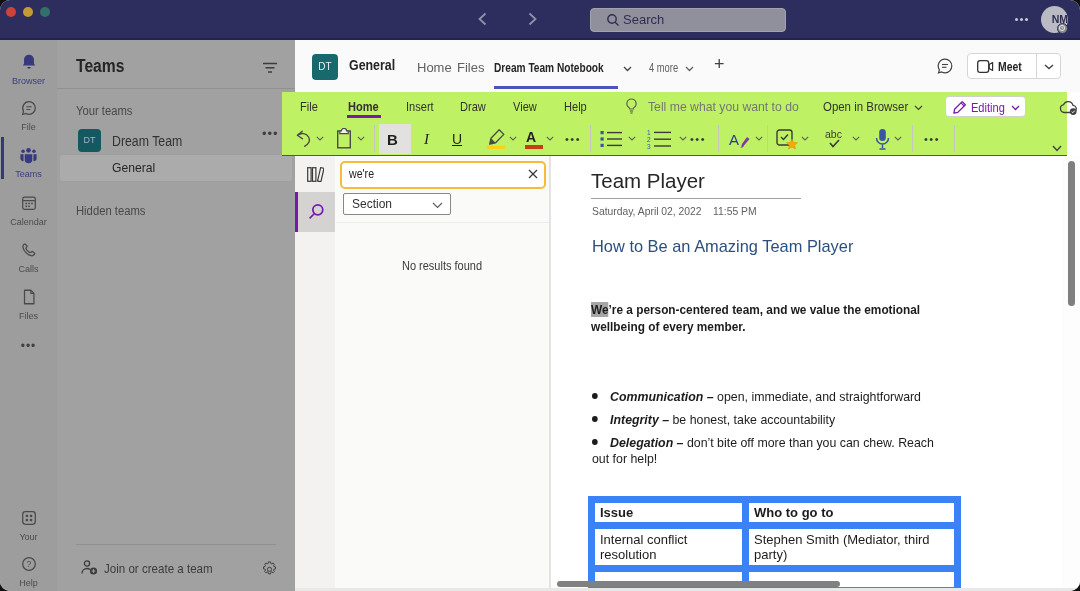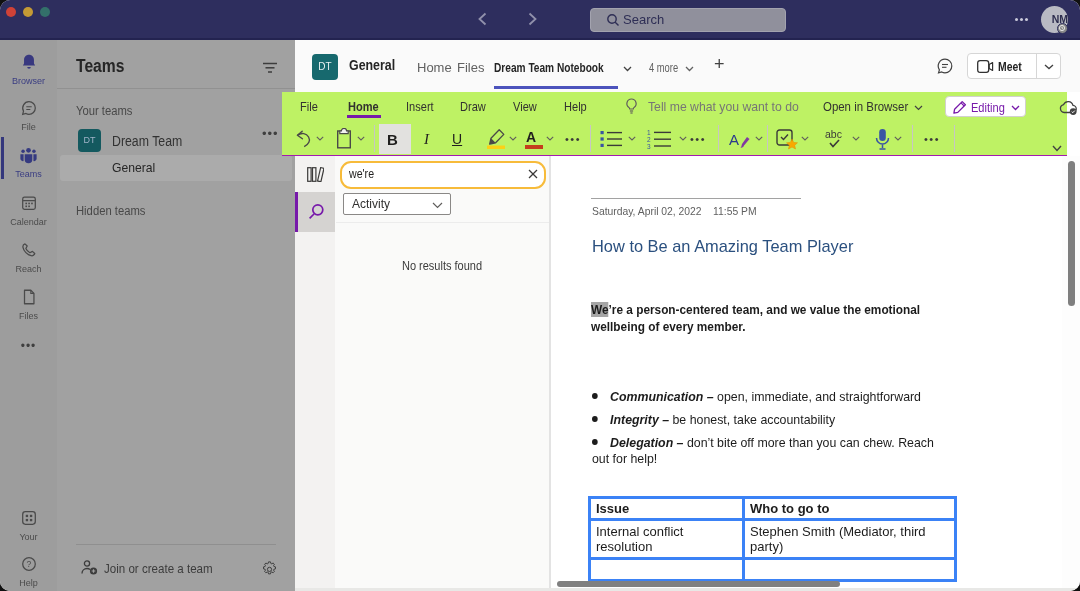--- a/index.html
+++ b/index.html
@@ -55,40 +55,40 @@
   .rsep { position:absolute; top:33px; width:1px; height:27px; background:#c8c6c4; }
   .rdots { position:absolute; top:41px; color:#3b3a39; font-size:11px; letter-spacing:1.5px; }
   #boldbtn { position:absolute; left:97px; top:32px; width:32px; height:30px; background:#e2e1df; }
 
   
   #navstrip { left:295px; top:156px; width:40px; height:435px; background:#f3f2f1; }
   #searchcell { position:absolute; left:0; top:36px; width:40px; height:40px; background:#d5d3d1; }
   #searchcell .bar { position:absolute; left:0; top:0; width:3px; height:40px; background:#7719aa; }
   #results { left:335px; top:156px; width:214px; height:435px; background:#fafaf9; }
   #panediv { left:549px; top:156px; width:2px; height:432px; background:#e3e3e3; }
-  #searchbox { position:absolute; left:5px; top:5px; width:206px; height:28px; background:#fff; border:2.5px solid #f7bb3a; border-radius:11px; }
+  #searchbox { position:absolute; left:5px; top:5px; width:206px; height:28px; background:#fff; border:2.5px solid #f7bb3a; border-radius:5px; }
   #searchbox span { position:absolute; left:7px; top:4px; font-size:12.5px; color:#201f1e; }
   #sectiondd { position:absolute; left:8px; top:37px; width:108px; height:22px; background:#fff; border:1px solid #8a8886; border-radius:2px; }
   #sectiondd span { position:absolute; left:8px; top:3px; font-size:12px; color:#323130; }
   #resdiv { position:absolute; left:1px; top:66px; width:213px; height:1px; background:#ececec; }
   #nores { position:absolute; left:0px; top:103px; width:214px; text-align:center; font-size:12.5px; color:#3b3b3b; }
 
   
   #page { left:551px; top:156px; width:511px; height:432px; background:#fff; overflow:hidden; }
   #ptitle { position:absolute; left:40px; top:13px; font-size:20.5px; color:#262626; }
   #prule { position:absolute; left:40px; top:42px; width:210px; height:1px; background:#a2a2a2; }
   #pdate { position:absolute; left:41px; top:49px; font-size:11px; color:#5f5f5f; transform:scaleX(0.94); transform-origin:left center; }
   .h1 { position:absolute; left:41px; font-size:17px; color:#2b507f; transform:scaleX(0.965); transform-origin:left center; }
   #para { position:absolute; left:40px; top:146px; font-size:13px; font-weight:bold; color:#1c1c1c; line-height:16.5px; transform:scaleX(0.91); transform-origin:left top; }
   #para .hl { background:#a6a6a6; }
   .bullet { position:absolute; left:41px; font-size:13px; color:#1c1c1c; transform:scaleX(0.95); transform-origin:left top; white-space:nowrap; }
   .bullet .dot { display:inline-block; width:6px; height:6px; border-radius:50%; background:#1c1c1c; margin-right:13px; vertical-align:2px; }
   .bullet .lead { font-weight:bold; font-style:italic; }
   #onetable { position:absolute; left:37px; top:340px; border-collapse:collapse; font-size:13px; color:#1c1c1c; }
-  #onetable td { border:3px solid #3b82f6; vertical-align:top; padding:1px 4px 1px 5px; line-height:15.5px; }
+  #onetable td { border:7px solid #3b82f6; vertical-align:top; padding:1px 4px 1px 5px; line-height:15.5px; }
   #onetable tr:nth-child(1) td { padding:1.5px 4px 2px 5px; }
   #onetable tr:nth-child(2) td { padding:2.5px 4px 2px 5px; }
   #onetable tr:nth-child(3) td { padding:2.5px 4px 0.5px 5px;text-align:right; }
   #onetable .c1 { width:154px; }
   #onetable .c2 { width:212px; }
 
   
   #vscroll { left:1062px; top:156px; width:18px; height:432px; background:#fdfdfd; }
   #vthumb { position:absolute; left:6px; top:5px; width:7px; height:145px; background:#7f7f7f; border-radius:4px; }
   #hthumb { left:557px; top:581px; width:283px; height:6px; background:#808080; border-radius:3px; }
@@ -163,21 +163,21 @@
           <rect x="12.4" y="9.6" width="1.8" height="1.8" fill="#4a4a4a"></rect>
           <rect x="6" y="12.8" width="1.8" height="1.8" fill="#4a4a4a"></rect>
           <rect x="9.2" y="12.8" width="1.8" height="1.8" fill="#4a4a4a"></rect>
         </svg>
       <div class="lbl">Calendar</div>
     </div>
     <div class="railitem" style="top:201px;">
       <svg width="18" height="18" viewBox="0 0 20 20">
           <path d="M5.5 3.2l2.5 2.4-1.5 2.8c.8 1.9 2.4 3.6 4.5 4.6l2.8-1.5 2.6 2.4c-.7 2-2.2 2.8-4 2.4-4.3-.9-8.3-5-9.1-9.3-.3-1.7.4-3.2 2.2-3.8z" fill="none" stroke="#4a4a4a" stroke-width="1.4" stroke-linejoin="round"></path>
         </svg>
-      <div class="lbl">Reach</div>
+      <div class="lbl">Calls</div>
     </div>
     <div class="railitem" style="top:248px;">
       <svg width="18" height="18" viewBox="0 0 20 20">
           <path d="M5 2.5h7l3.5 3.5v11.5h-10.5z" fill="none" stroke="#4a4a4a" stroke-width="1.4" stroke-linejoin="round"></path>
           <path d="M12 2.5v3.5h3.5" fill="none" stroke="#4a4a4a" stroke-width="1.2"></path>
         </svg>
       <div class="lbl">Files</div>
     </div>
     <div class="railitem" style="top:299px;color:#3f3f3f;font-size:12px;letter-spacing:1px;">
         <div>•••</div>
@@ -414,31 +414,32 @@
 
   <div id="results" class="abs">
     <div id="searchbox">
         <span style="display:inline-block;transform:scaleX(0.85);transform-origin:left center;">we're</span>
       <svg class="abs" style="left:186px;top:6px;" width="10" height="10" viewBox="0 0 10 10">
           <line x1="1" y1="1" x2="9" y2="9" stroke="#3b3a39" stroke-width="1.2"></line>
           <line x1="9" y1="1" x2="1" y2="9" stroke="#3b3a39" stroke-width="1.2"></line>
         </svg>
     </div>
     <div id="sectiondd">
-        <span>Activity</span>
+        <span>Section</span>
       <svg class="abs" style="left:88px;top:8px;" width="11" height="7" viewBox="0 0 11 7">
           <polyline points="1,1 5.5,5.4 10,1" fill="none" stroke="#605e5c" stroke-width="1.2"></polyline>
         </svg>
     </div>
     <div id="resdiv"></div>
     <div id="nores" style="transform:scaleX(0.88);">No results found</div>
   </div>
   <div id="panediv" class="abs"></div>
 
   <div id="page" class="abs">
+    <div id="ptitle">Team Player</div>
     <div id="prule"></div>
     <div id="pdate">Saturday, April 02, 2022&nbsp;&nbsp;&nbsp;&nbsp;11:55 PM</div>
     <div class="h1" style="top:81px;">How to Be an Amazing Team Player</div>
     <div id="para"><span class="hl">We</span>’re a person-centered team, and we value the emotional<br>wellbeing of every member.</div>
     <div class="bullet" style="top:233px;"><span class="dot"></span><span class="lead">Communication&nbsp;–</span> open, immediate, and straightforward</div>
     <div class="bullet" style="top:256px;"><span class="dot"></span><span class="lead">Integrity&nbsp;–</span> be honest, take accountability</div>
     <div class="bullet" style="top:279px;"><span class="dot"></span><span class="lead">Delegation&nbsp;–</span> don’t bite off more than you can chew. Reach</div>
     <div class="bullet" style="top:295px;">out for help!</div>
     <table id="onetable">
       <tbody>

